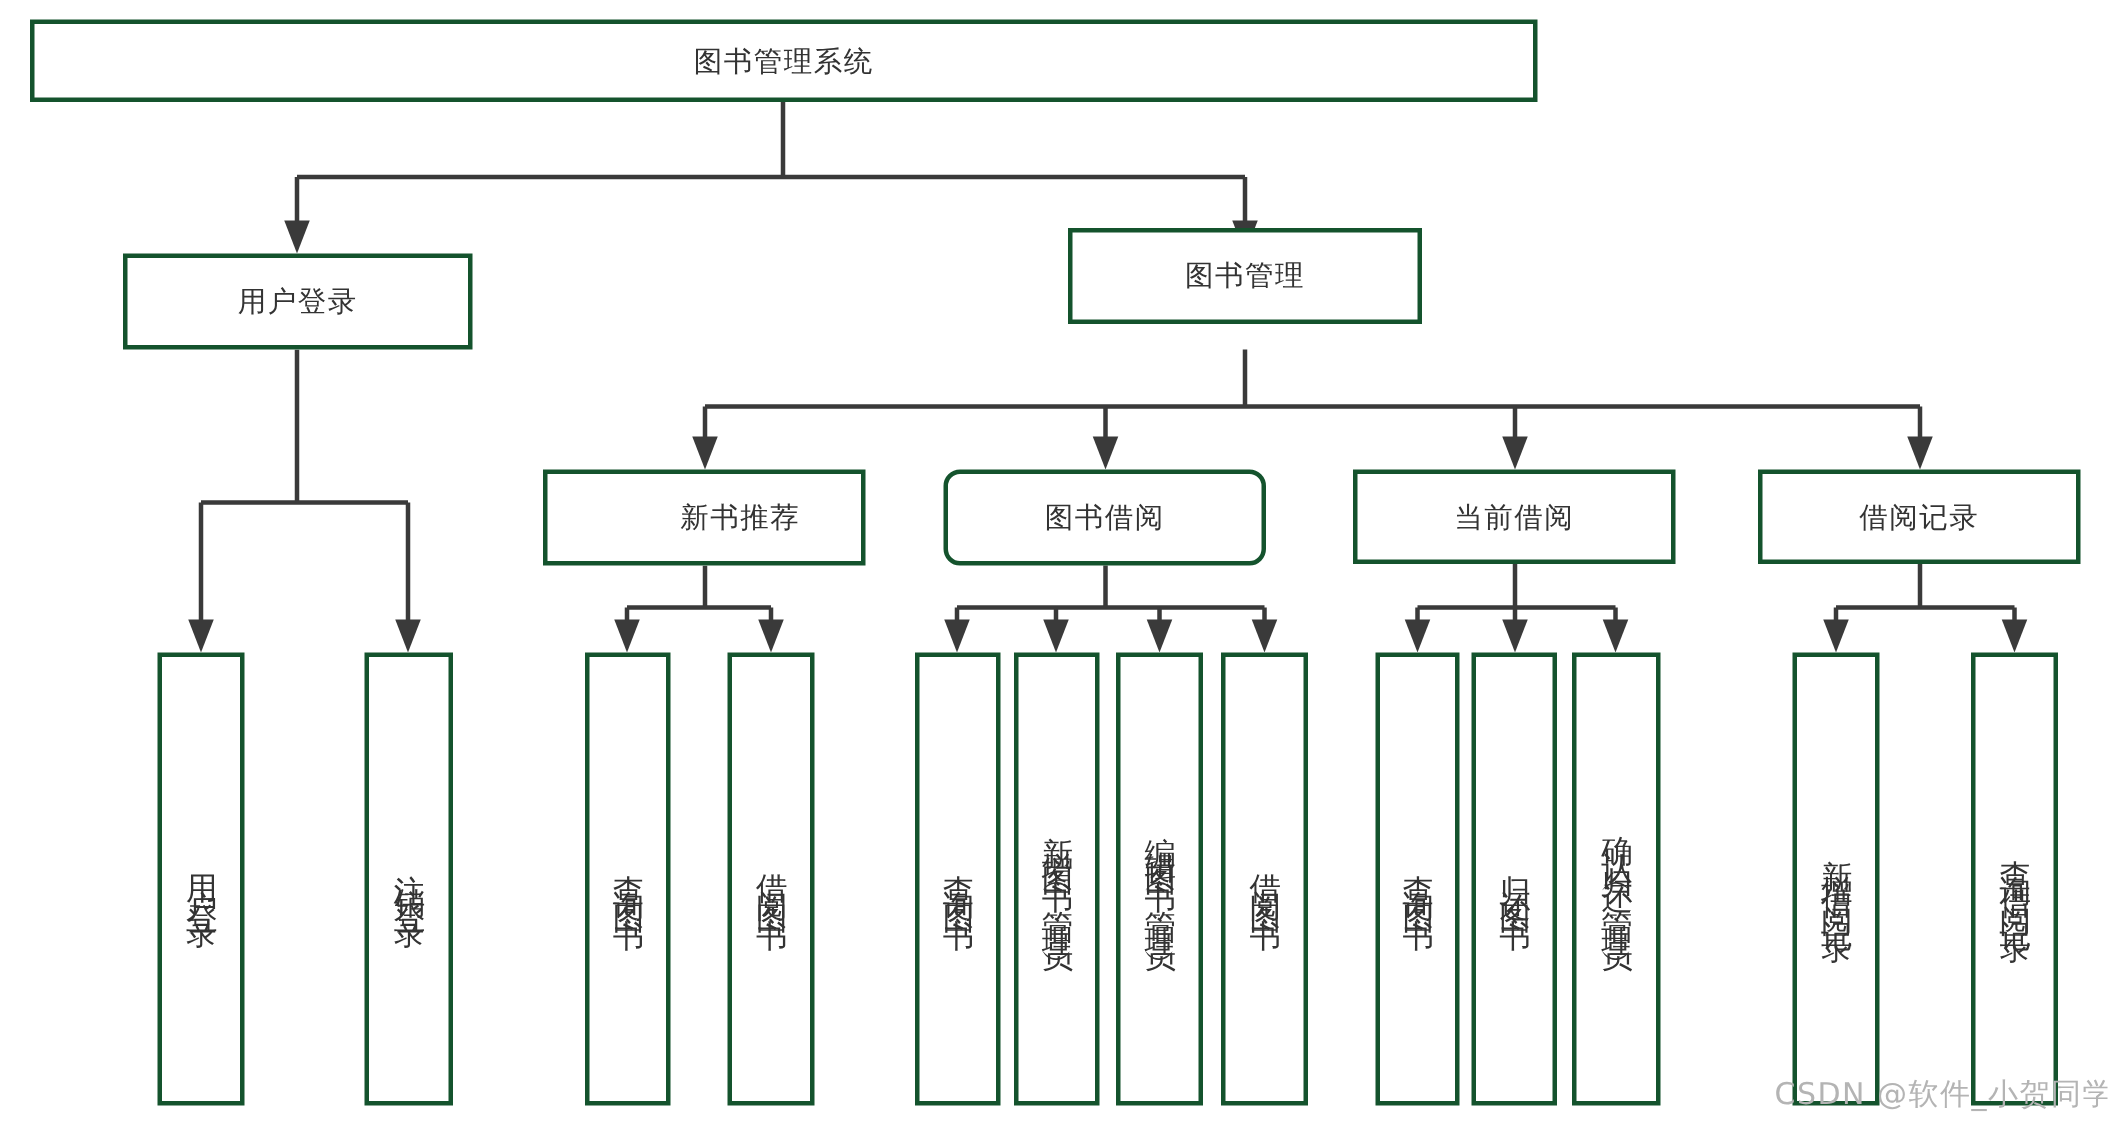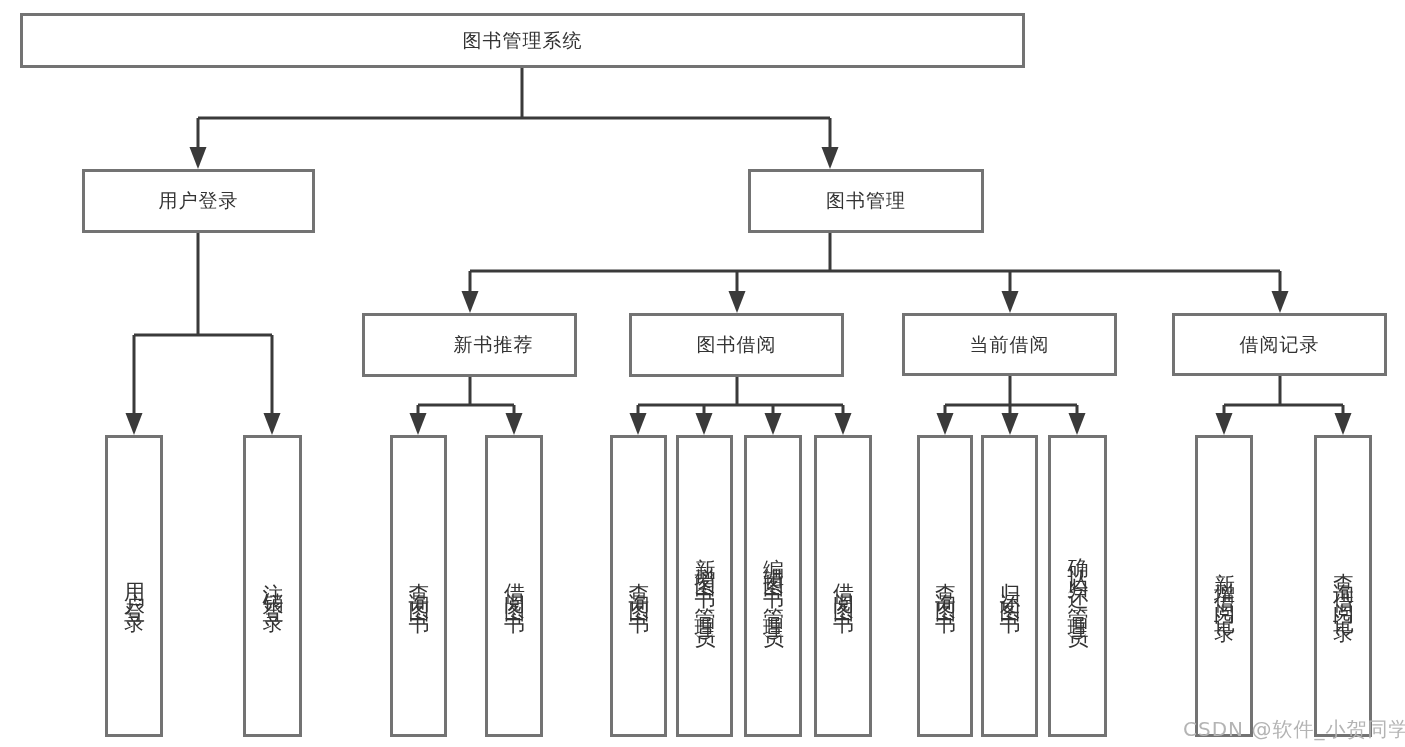--- a/index.html
+++ b/index.html
@@ -16,21 +16,21 @@
   }
   .connectors {
     position: absolute;
     left: 0; top: 0;
     width: 1405px; height: 747px;
     z-index: 1;
   }
   .node {
     position: absolute;
     box-sizing: border-box;
-    border: 3px solid #737373;
+    border: 3px solid #14532d;
     background: #ffffff;
     color: #333333;
     display: flex;
     align-items: center;
     justify-content: center;
     z-index: 2;
   }
   .hbox {
     font-size: 19px;
     letter-spacing: 1px;
@@ -87,24 +87,24 @@
       <polygon points="1001.5,413 1018.5,413 1010,435"></polygon>
       <polygon points="1068.5,413 1085.5,413 1077,435"></polygon>
       <polygon points="1215.5,413 1232.5,413 1224,435"></polygon>
       <polygon points="1334.5,413 1351.5,413 1343,435"></polygon>
     </g>
   </svg>
 
   <div class="node hbox" style="left:20px; top:13px; width:1005px; height:55px;">图书管理系统</div>
 
   <div class="node hbox" style="left:82px; top:169px; width:233px; height:64px;">用户登录</div>
-  <div class="node hbox" style="left:712px; top:169px; width:236px; height:64px;margin-left:36px;">图书管理</div>
+  <div class="node hbox" style="left:712px; top:152px; width:236px; height:64px;">图书管理</div>
 
   <div class="node hbox" style="left:362px; top:313px; width:215px; height:64px;padding-left:48px;">新书推荐</div>
-  <div class="node hbox" style="left:629px; top:313px; width:215px; height:64px;">图书借阅</div>
+  <div class="node hbox" style="left:629px; top:313px; width:215px; height:64px;border-radius:11px;">图书借阅</div>
   <div class="node hbox" style="left:1172px; top:313px; width:215px; height:63px;">借阅记录</div>
   <div class="node hbox" style="left:902px; top:313px; width:215px; height:63px;">当前借阅</div>
 
   <div class="node vbox" style="left:105px; top:435px; width:58px; height:302px;">
     <span>用户登录</span>
   </div>
   <div class="node vbox" style="left:243px; top:435px; width:59px; height:302px;">
     <span>注销登录</span>
   </div>
 

